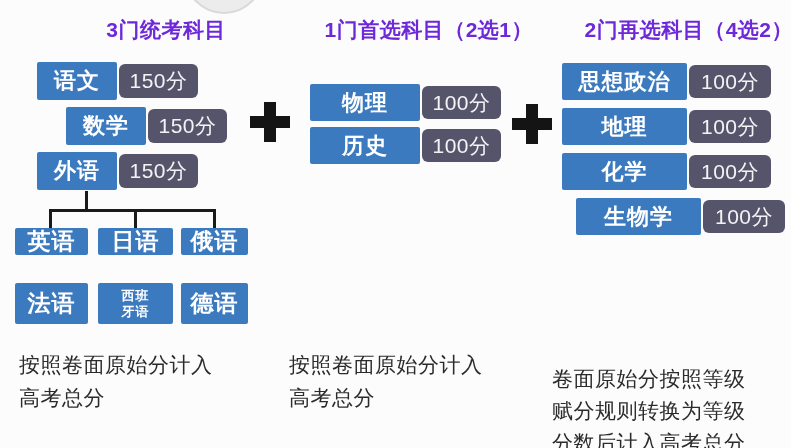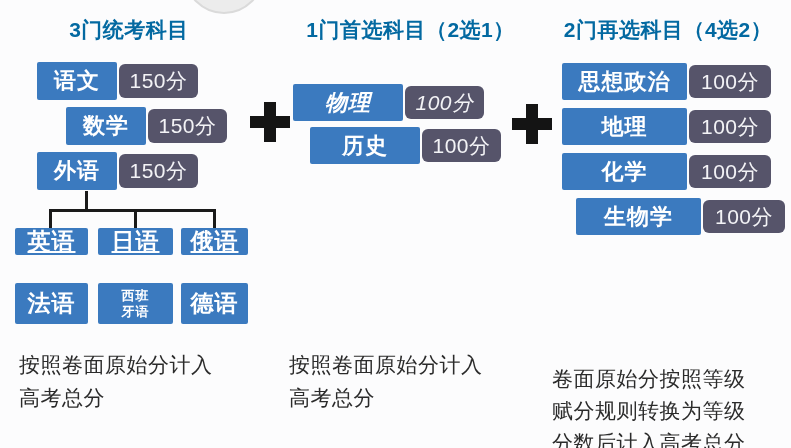--- a/index.html
+++ b/index.html
@@ -9,21 +9,21 @@
     font-family:"Liberation Sans","DejaVu Sans",sans-serif;
   }
   
   .deco-circle{
     position:absolute;left:184px;top:-66px;width:76px;height:76px;
     border-radius:50%;background:#ececec;border:2px solid #dadada;
   }
   
   .col-header{
     position:absolute;top:16px;height:28px;line-height:28px;
-    font-size:21px;font-weight:600;color:#0369a1;text-align:center;
+    font-size:21px;font-weight:600;color:#6d28d9;text-align:right;
     letter-spacing:.5px;white-space:nowrap;
   }
   .h1{left:32px;width:194px;}
   .h2{left:288px;width:245px;}
   .h3{left:543px;width:250px;}
   
   .row{position:absolute;display:flex;align-items:stretch;}
   .subj{
     background:#3b7abf;color:#ffffff;font-weight:700;
     display:flex;align-items:center;justify-content:center;
@@ -54,21 +54,21 @@
   .d-left{left:49px;top:209px;width:3px;height:20px;}
   .d-mid{left:134px;top:209px;width:3px;height:20px;}
   .d-right{left:213px;top:209px;width:3px;height:20px;}
   
   .lang{
     position:absolute;background:#3b7abf;color:#fff;font-weight:700;
     display:flex;align-items:center;justify-content:center;
     font-size:23px;letter-spacing:1px;border-radius:2px;
   }
   .lang.small span{display:inline-block;width:30px;font-size:13px;line-height:16px;letter-spacing:1px;text-align:center;}
-  .la{top:228px;height:27px;text-decoration:underline;}
+  .la{top:228px;height:27px;}
   .lb{top:283px;height:41px;}
   .lx1{left:15px;width:73px;}
   .lx2{left:98px;width:75px;}
   .lx3{left:181px;width:67px;}
   
   .note{position:absolute;color:#2b2b2b;font-size:21px;line-height:33px;letter-spacing:.5px;}
   .n1{left:19px;top:348px;width:260px;}
   .n2{left:289px;top:348px;width:260px;}
   .n3{left:552px;top:363px;width:240px;line-height:32px;}
 </style>
@@ -92,21 +92,21 @@
     <div class="score">150分</div>
   </div>
   <div class="row c1" style="left:37px;top:152px;">
     <div class="subj">外语</div>
     <div class="score">150分</div>
   </div>
 
   <div class="plus plus1"></div>
   <div class="plus plus2"></div>
 
-  <div class="row c2" style="left:293px;top:84px;font-style:italic;">
+  <div class="row c2" style="left:310px;top:84px;">
     <div class="subj">物理</div>
     <div class="score">100分</div>
   </div>
   <div class="row c2" style="left:310px;top:127px;">
     <div class="subj">历史</div>
     <div class="score">100分</div>
   </div>
 
   <div class="row c3" style="left:562px;top:63px;">
     <div class="subj">思想政治</div>

